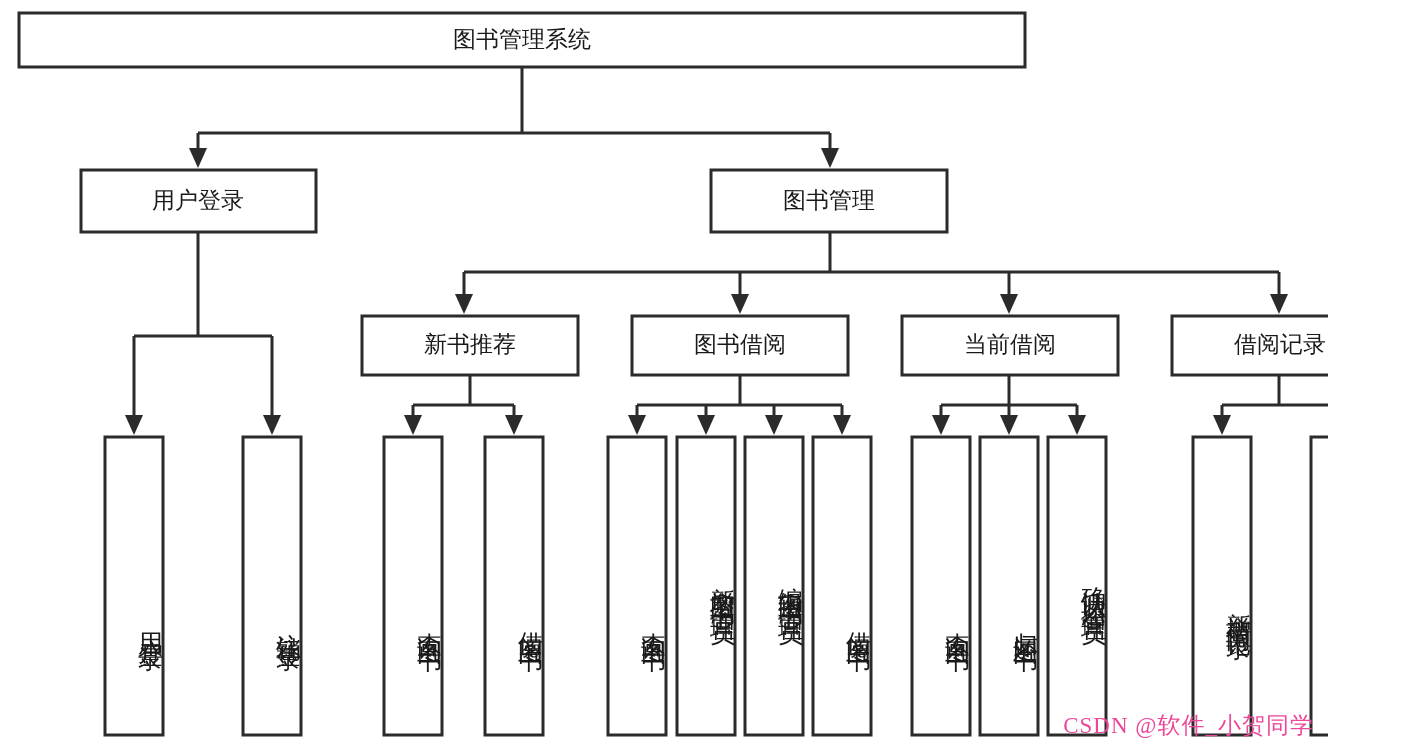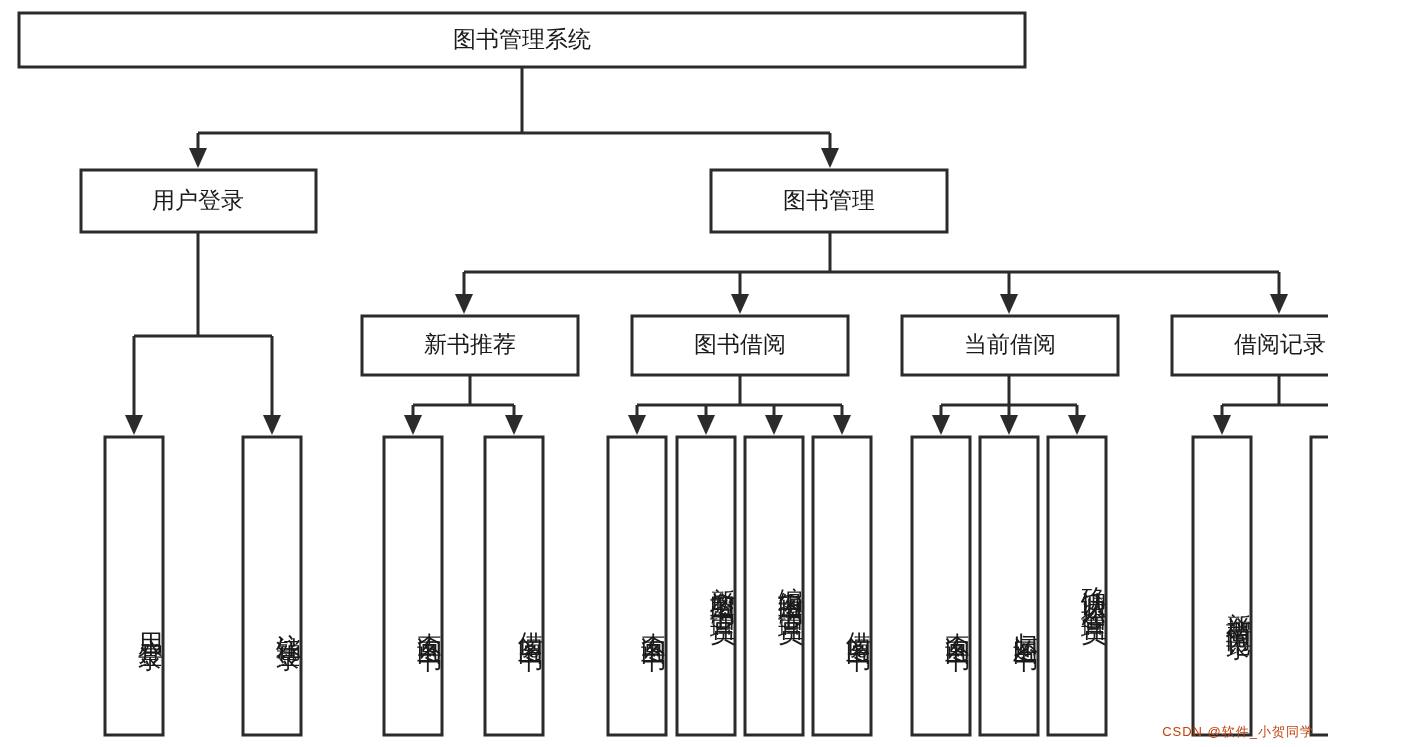--- a/index.html
+++ b/index.html
@@ -58,23 +58,23 @@
     display: flex;
     align-items: flex-start;
     justify-content: center;
     white-space: nowrap;
     pointer-events: none;
   }
   .watermark {
     position: absolute;
     right: 14px;
     bottom: 6px;
-    font-family: Liberation Sans, sans-serif;
-    font-size: 13px;
-    color: #c2410c;
+    font-family: Liberation Serif, serif;
+    font-size: 23px;
+    color: #ec4899;
     letter-spacing: 1px;
     white-space: nowrap;
   }
 </style>
 </head>
 <body>
 
 <div id="diagram-root">
 
   <svg class="flow" viewBox="0 0 1405 747" xmlns="http://www.w3.org/2000/svg">

